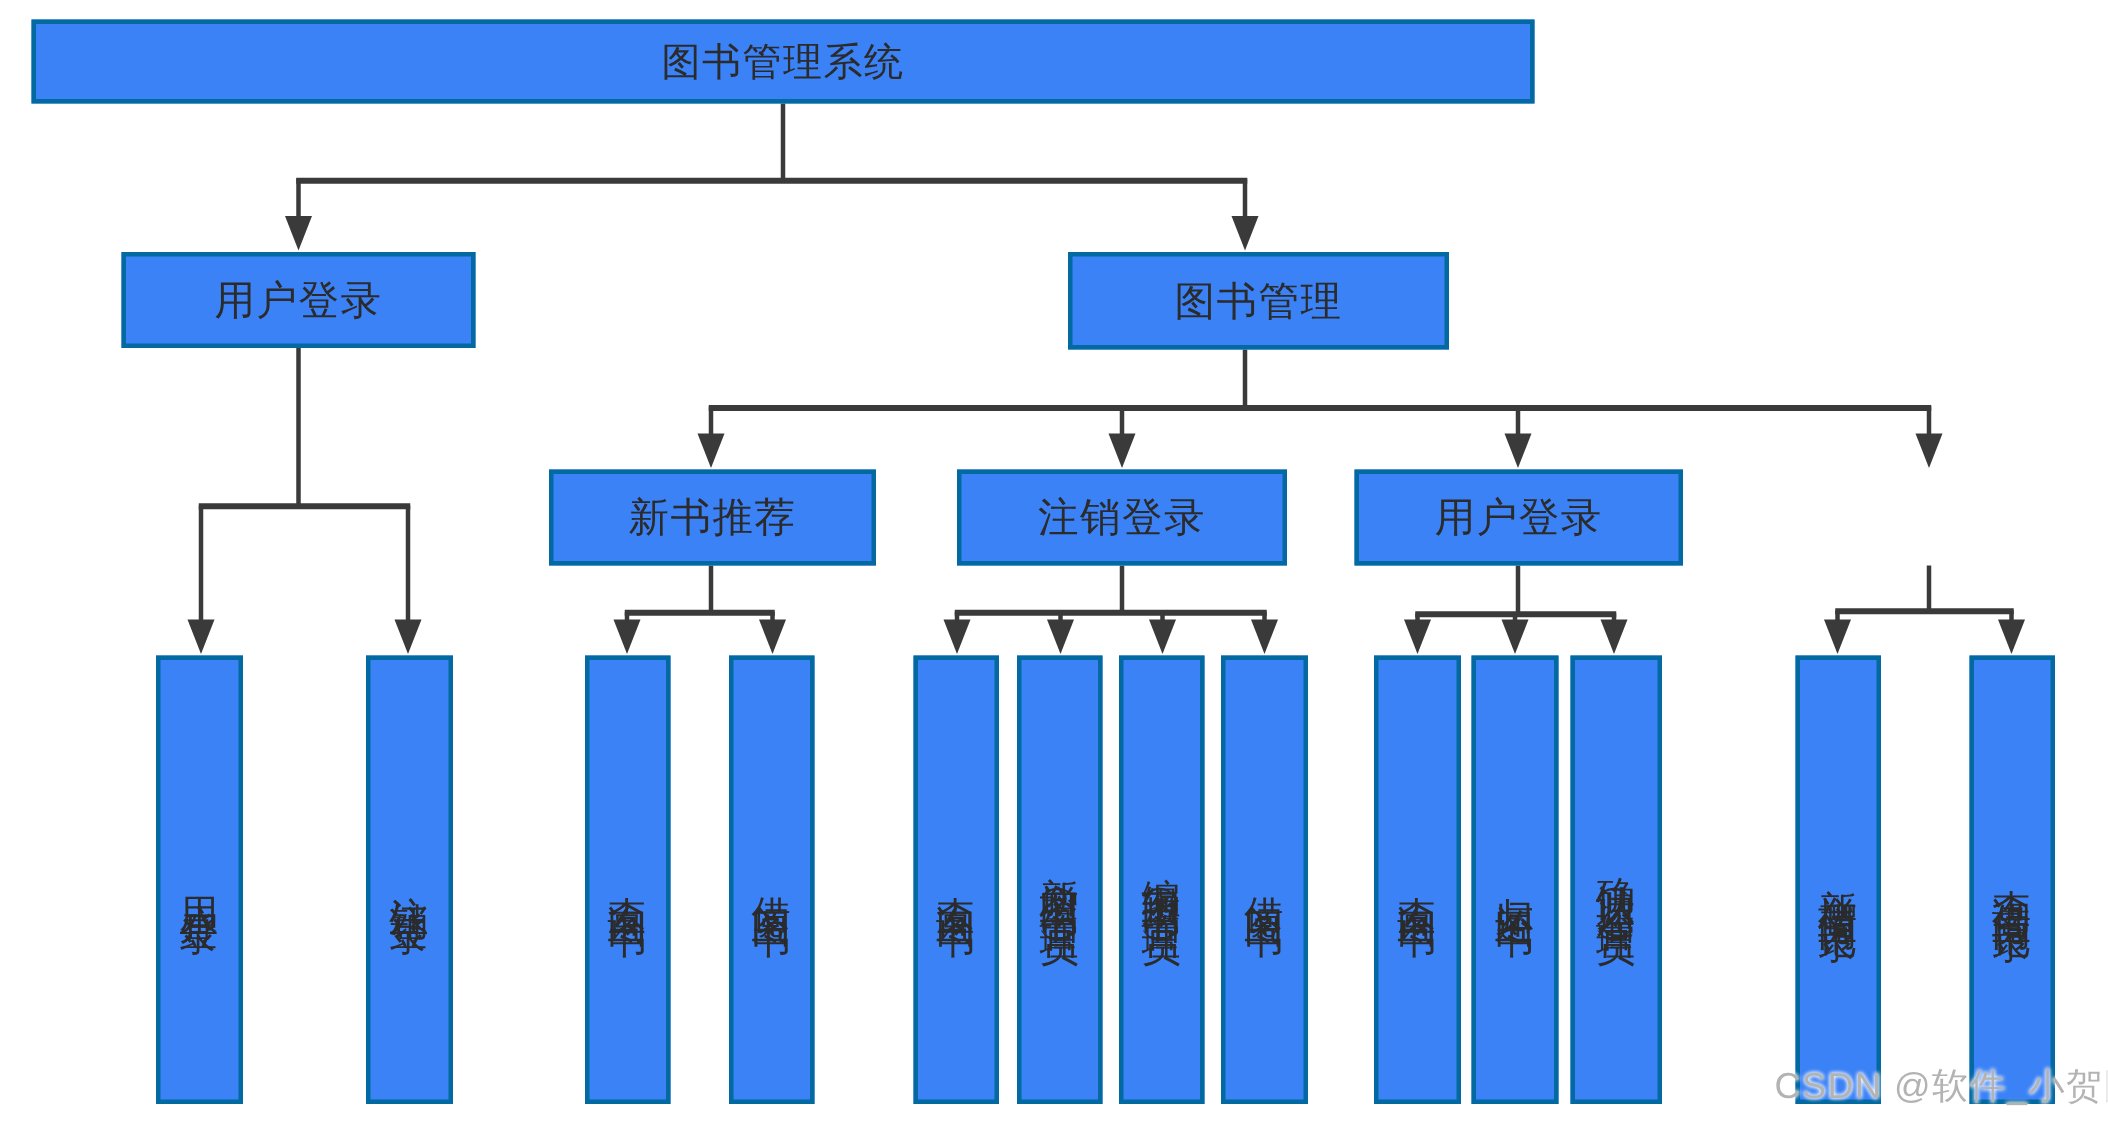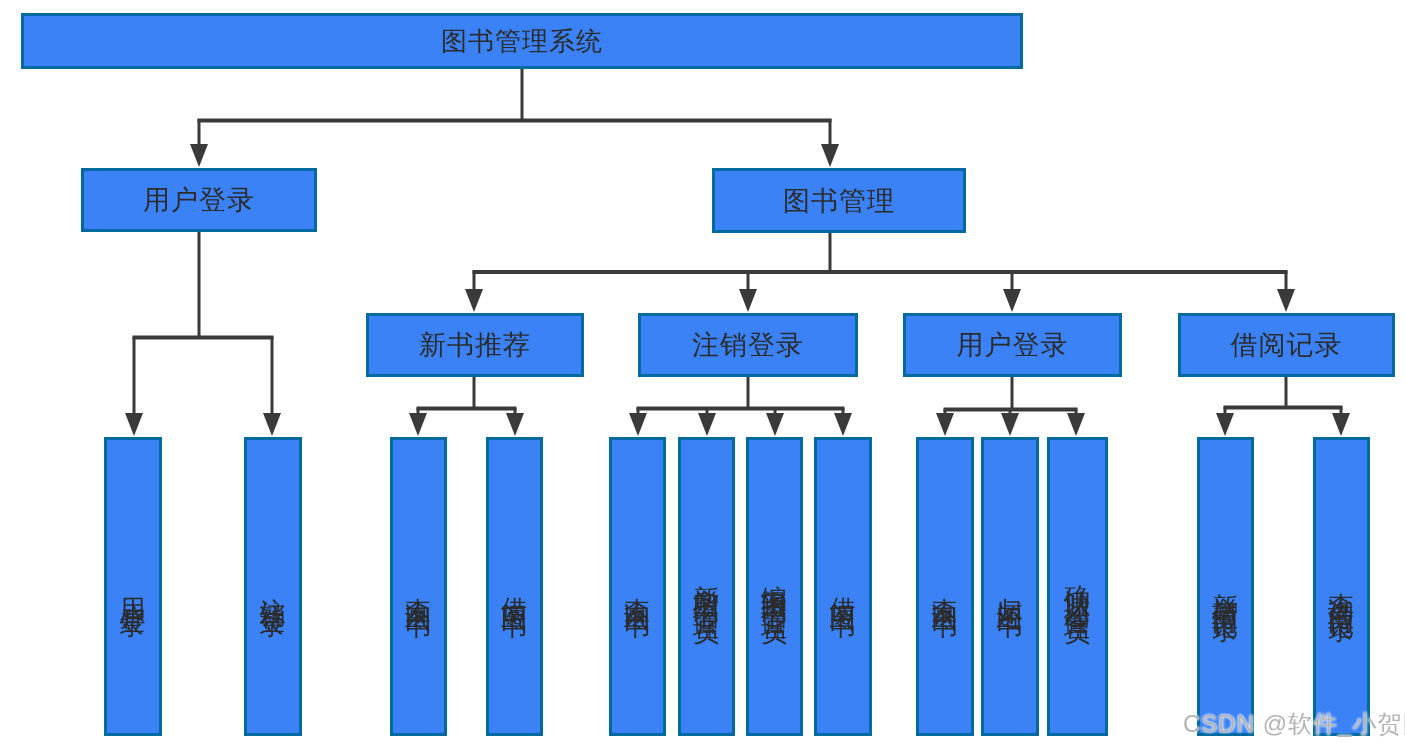--- a/index.html
+++ b/index.html
@@ -142,23 +142,20 @@
 
   <div class="box h" style="left:366px; top:313px; width:218px; height:64px;">
     <span>新书推荐</span>
   </div>
   <div class="box h" style="left:638px; top:313px; width:220px; height:64px;">
     <span>注销登录</span>
   </div>
   <div class="box h" style="left:903px; top:313px; width:219px; height:64px;">
     <span>用户登录</span>
   </div>
-  <div class="box h" style="left:1178px; top:313px; width:217px; height:64px;">
-    <span>借阅记录</span>
-  </div>
 
   <div class="box v" style="left:104px; top:437px; width:58px; height:299px;">
     <span>用户登录</span>
   </div>
   <div class="box v" style="left:244px; top:437px; width:58px; height:299px;">
     <span>注销登录</span>
   </div>
 
   <div class="box v" style="left:390px; top:437px; width:57px; height:299px;">
     <span>查询图书</span>

